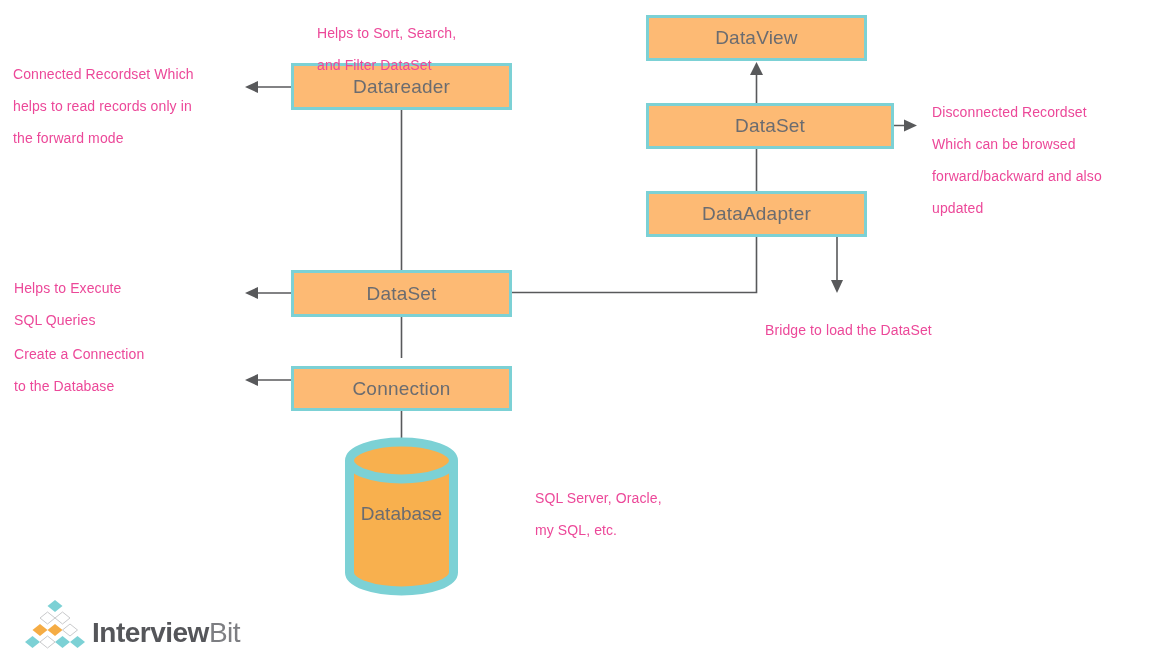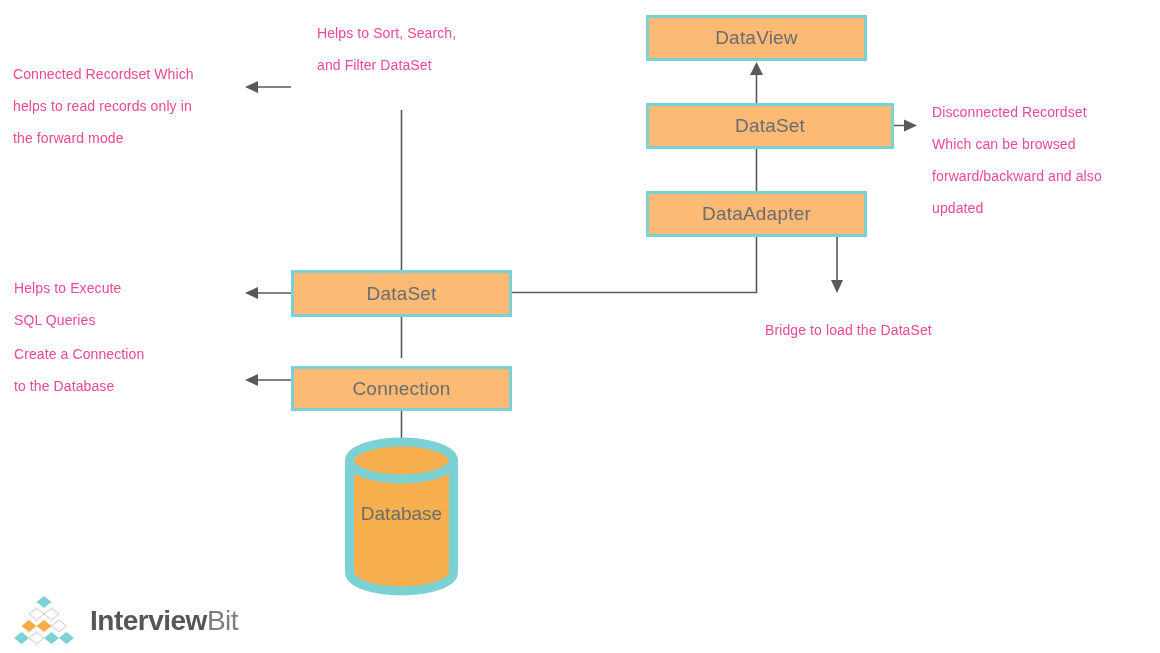--- a/index.html
+++ b/index.html
@@ -45,26 +45,25 @@
     position: absolute;
     left: 345px;
     top: 503px;
     width: 113px;
     text-align: center;
     color: #6B6C70;
     font-size: 19px;
   }
   #logo {
     position: absolute;
-    left: 13px;
+    left: 24px;
     top: 595px;
     height: 54px;
     display: flex;
-    align-items: flex-start;
-    gap: 9px;
+    align-items: flex-end;
   }
   #logo-text {
     margin-left: 6px;
     font-size: 28px;
     letter-spacing: -0.5px;
     padding-top: 10px;
   }
   .logo-bold { font-weight: bold; color: #55565A; }
   .logo-light { font-weight: normal; color: #7D7E82; }
   .cline { stroke: #58595B; stroke-width: 1.6; fill: none; }
@@ -122,20 +121,21 @@
       <line class="cline" x1="837" y1="237" x2="837" y2="281"></line>
       <polygon class="chead" points="837,293 831,280 843,280"></polygon>
     </g>
 
     <g>
       <path d="M349.5,460.5 L349.5,572.5 a52,18.5 0 0 0 104,0 L453.5,460.5" fill="#F8B04E" stroke="#7CD1D5" stroke-width="9"></path>
       <ellipse cx="401.5" cy="460.5" rx="52" ry="18.5" fill="#F8B04E" stroke="#7CD1D5" stroke-width="9"></ellipse>
     </g>
   </svg>
 
+  <div class="node" style="left:291px; top:63px; width:221px; height:47px;">Datareader</div>
 
   <div class="node" style="left:291px; top:270px; width:221px; height:47px;">DataSet</div>
 
   <div class="node" style="left:291px; top:358px; width:221px; height:45px;margin-top:8px;">Connection</div>
 
   <div class="node" style="left:646px; top:15px; width:221px; height:46px;">DataView</div>
 
   <div class="node" style="left:646px; top:103px; width:248px; height:46px;">DataSet</div>
 
   <div class="node" style="left:646px; top:191px; width:221px; height:46px;">DataAdapter</div>
@@ -155,20 +155,22 @@
   <div class="annotation" style="left:14px; top:338px;">Create a Connection
 to the Database</div>
 
   <div class="annotation" style="left:932px; top:96px;">Disconnected Recordset
 Which can be browsed
 forward/backward and also
 updated</div>
 
   <div class="annotation" style="left:765px; top:314px;">Bridge to load the DataSet</div>
 
+  <div class="annotation" style="left:535px; top:482px;">SQL Server, Oracle,
+my SQL, etc.</div>
 
   <div id="logo">
     <svg width="62" height="50" viewBox="0 0 62 50" xmlns="http://www.w3.org/2000/svg">
 
       <polygon points="31,1 38.5,7 31,13 23.5,7" fill="#7CD1D5"></polygon>
 
       <polygon points="23.5,13 31,19 23.5,25 16,19" fill="#ffffff" stroke="#C9CACC" stroke-width="1"></polygon>
       <polygon points="38.5,13 46,19 38.5,25 31,19" fill="#ffffff" stroke="#C9CACC" stroke-width="1"></polygon>
 
       <polygon points="16,25 23.5,31 16,37 8.5,31" fill="#F5AC44"></polygon>

